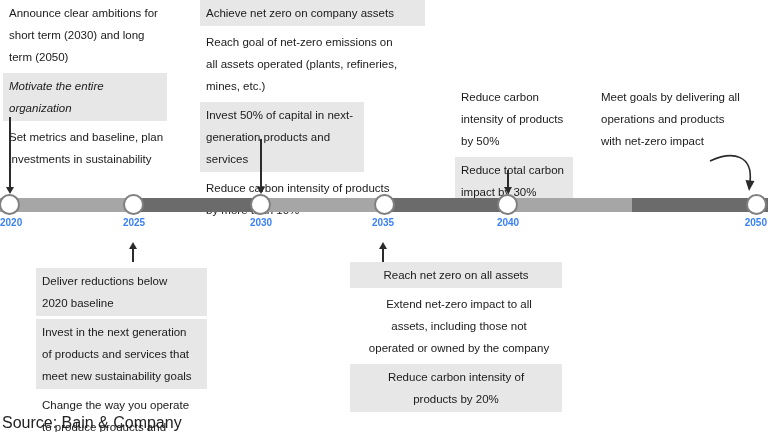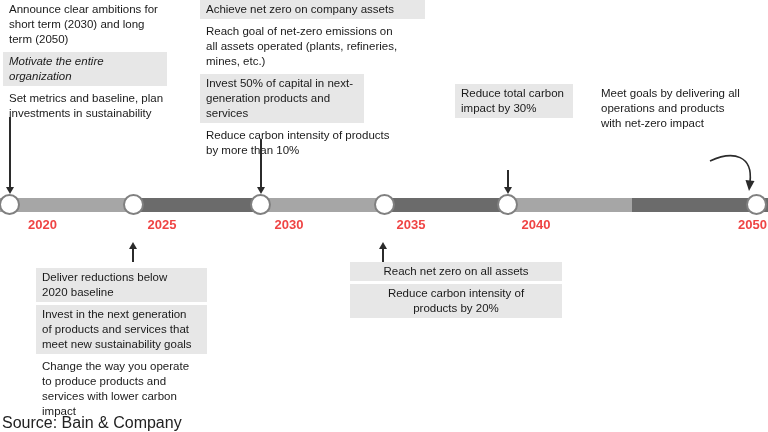--- a/index.html
+++ b/index.html
@@ -1,41 +1,40 @@
 <!DOCTYPE html>
 <html><head>
 <meta charset="utf-8">
 <style>
   html,body{margin:0;padding:0;}
   body{
     width:768px;height:432px;position:relative;overflow:hidden;
     background:#ffffff;color:#1a1a1a;
     font-family:"Liberation Sans","DejaVu Sans",sans-serif;
   }
-  .col{position:absolute;font-size:11.5px;line-height:15px;}
+  .col{position:absolute;font-size:11.5px;line-height:22px;}
   .item{
     white-space:pre-line;
     padding:2px 6px;
     margin-bottom:3px;
     box-sizing:border-box;
   }
   .item.shaded{background:#e7e7e7;}
   
   .bar{position:absolute;left:0;top:198px;width:768px;height:14px;display:flex;}
   .bar .seg{height:14px;}
   .seg.light{background:#a6a6a6;}
   .seg.dark{background:#6b6b6b;}
   .node{
     position:absolute;top:194px;width:21px;height:21px;border-radius:50%;
     background:#ffffff;border:2px solid #808080;box-sizing:border-box;
   }
   .year{
-    position:absolute;top:217px;font-size:13px;font-weight:bold;color:#ef4444;
+    position:absolute;top:217px;font-size:10px;font-weight:bold;color:#3b82f6;
     white-space:nowrap;
-    margin-left:28px;
   }
   .year.centered{transform:translateX(-50%);}
   
   .aline{position:absolute;width:2px;background:#2b2b2b;}
   .ahead-down{position:absolute;width:0;height:0;
     border-left:4px solid transparent;border-right:4px solid transparent;
     border-top:7px solid #2b2b2b;}
   .ahead-up{position:absolute;width:0;height:0;
     border-left:4px solid transparent;border-right:4px solid transparent;
     border-bottom:7px solid #2b2b2b;}
@@ -62,20 +61,23 @@
     <div class="item">Reach goal of net-zero emissions on
 all assets operated (plants, refineries,
 mines, etc.)</div>
     <div class="item shaded" style="width:164px;">Invest 50% of capital in next-
 generation products and services</div>
     <div class="item">Reduce carbon intensity of products
 by more than 10%</div>
   </div>
 
   <div class="col" style="left:455px;top:84px;width:130px;">
+    <div class="item">Reduce carbon
+intensity of products
+by 50%</div>
     <div class="item shaded" style="width:118px;">Reduce total carbon
 impact by 30%</div>
   </div>
 
   <div class="col" style="left:595px;top:84px;width:172px;">
     <div class="item">Meet goals by delivering all
 operations and products
 with net-zero impact</div>
   </div>
 
@@ -86,20 +88,23 @@
 of products and services that
 meet new sustainability goals</div>
     <div class="item">Change the way you operate
 to produce products and
 services with lower carbon
 impact</div>
   </div>
 
   <div class="col" style="left:350px;top:262px;width:218px;text-align:center;">
     <div class="item shaded" style="width:212px;">Reach net zero on all assets</div>
+    <div class="item">Extend net-zero impact to all
+assets, including those not
+operated or owned by the company</div>
     <div class="item shaded" style="width:212px;">Reduce carbon intensity of
 products by 20%</div>
   </div>
 
   <div>
     <div class="aline" style="left:9px;top:117px;height:70px;"></div>
     <div class="ahead-down" style="left:6px;top:187px;"></div>
   </div>
   <div>
     <div class="aline" style="left:260px;top:139px;height:48px;"></div>

